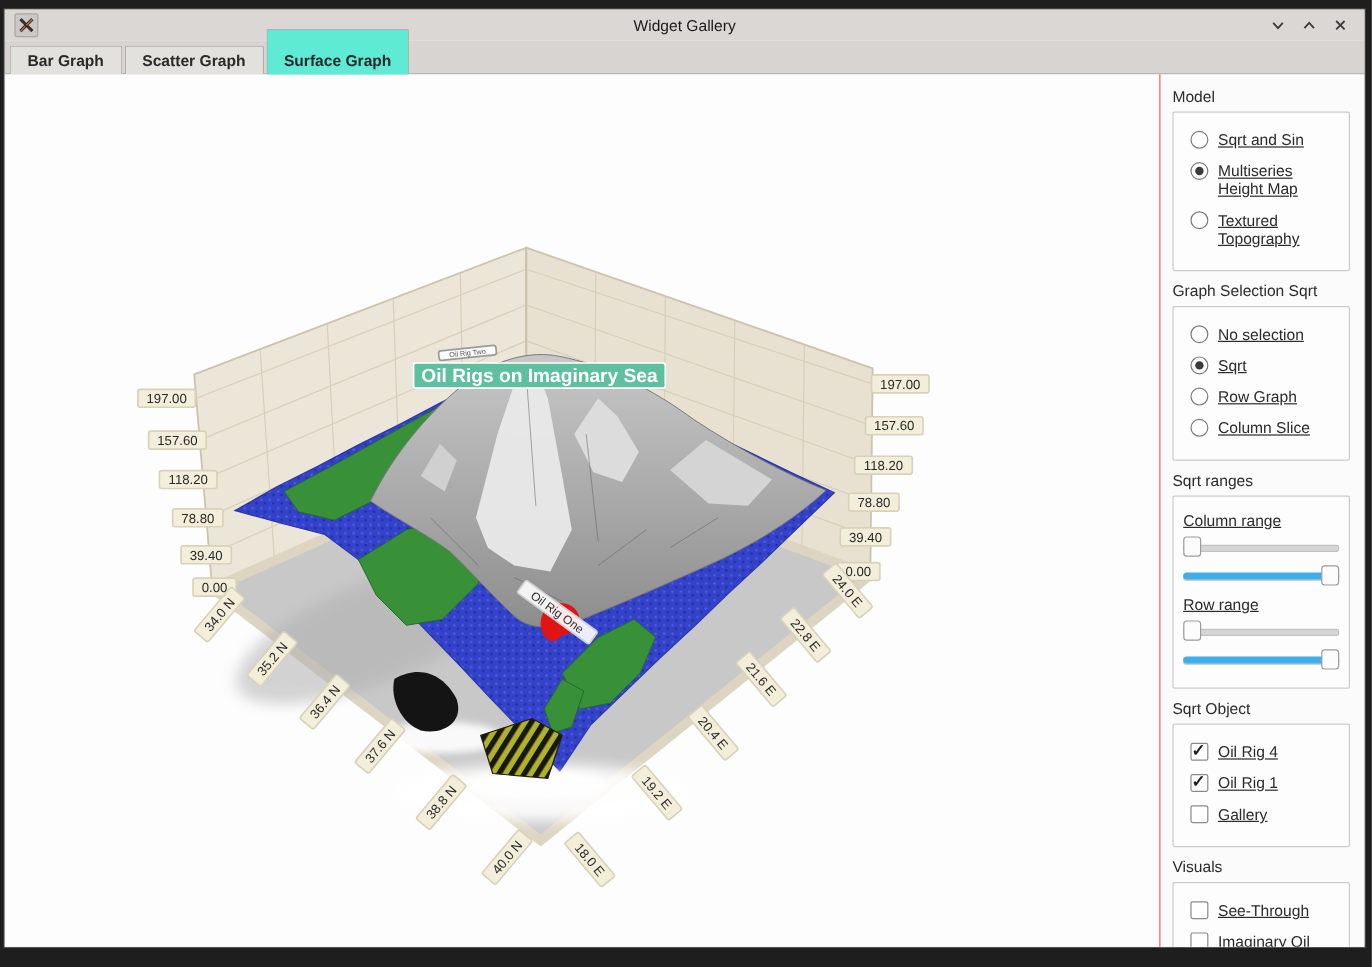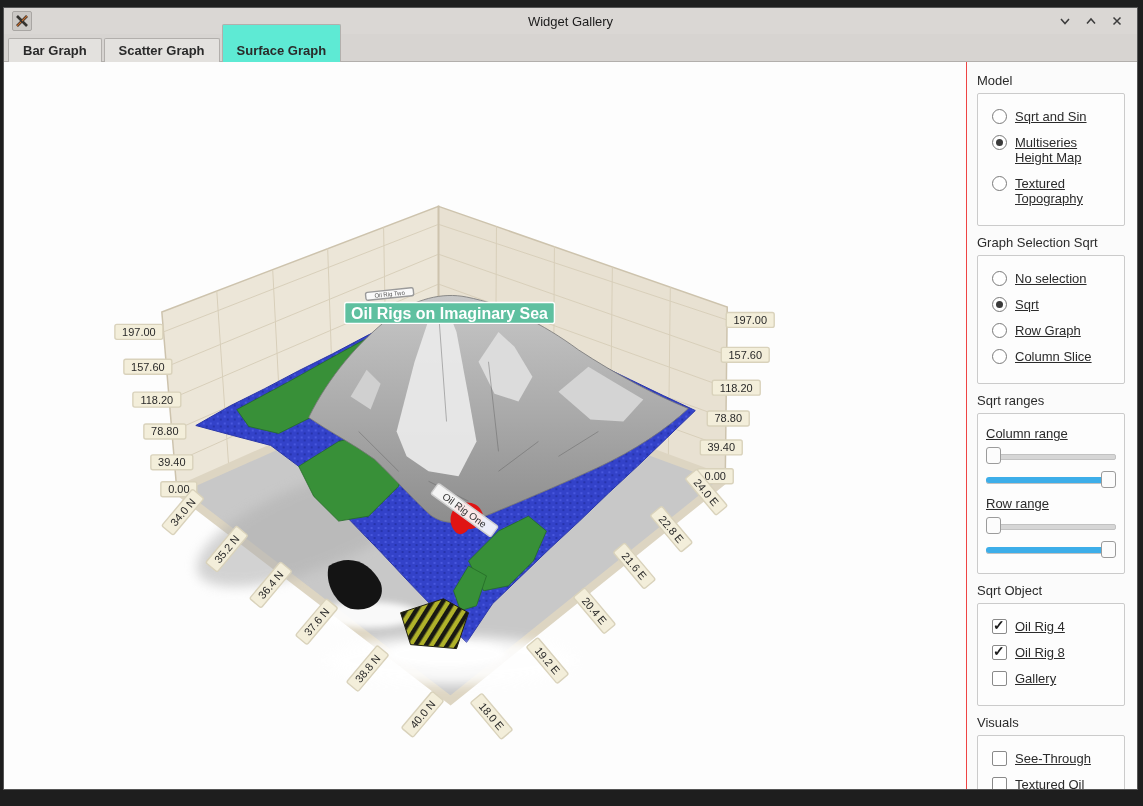--- a/index.html
+++ b/index.html
@@ -358,36 +358,36 @@
               </div>
             </div>
             <div class="section-title">Sqrt Object</div>
             <div class="groupbox">
               <label class="opt-row">
                 <span class="cb on"></span>
                 <span class="opt-label">Oil Rig 4</span>
               </label>
               <label class="opt-row">
                 <span class="cb on"></span>
-                <span class="opt-label">Oil Rig 8</span>
+                <span class="opt-label">Oil Rig 1</span>
               </label>
               <label class="opt-row">
                 <span class="cb"></span>
                 <span class="opt-label">Gallery</span>
               </label>
             </div>
             <div class="section-title">Visuals</div>
             <div class="groupbox">
               <label class="opt-row">
                 <span class="cb"></span>
                 <span class="opt-label">See-Through</span>
               </label>
               <label class="opt-row">
                 <span class="cb"></span>
-                <span class="opt-label">Textured Oil</span>
+                <span class="opt-label">Imaginary Oil</span>
               </label>
             </div>
           </div>
 
     </div>
 
   </div>
  </div>
 </div>
 

